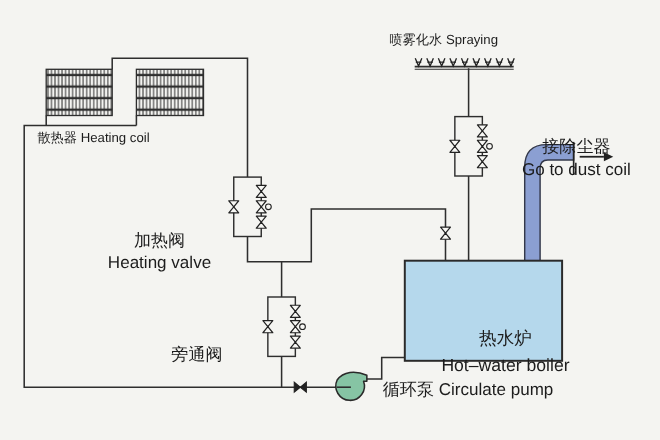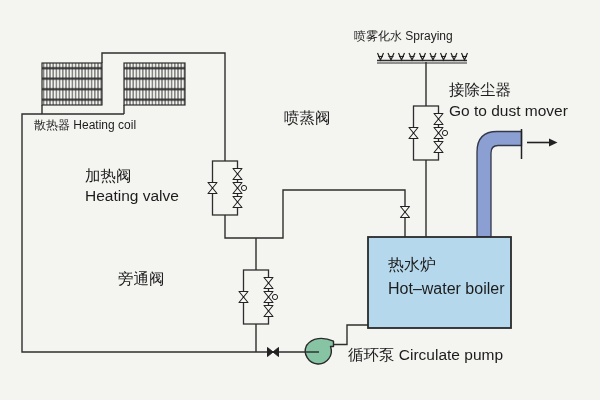--- a/index.html
+++ b/index.html
@@ -2,21 +2,21 @@
 <html><head>
 <meta charset="utf-8">
 <style>
   html,body{margin:0;padding:0;}
   body{width:600px;height:400px;overflow:hidden;background:#f4f4f1;}
   #canvas{position:relative;width:600px;height:400px;
           font-family:"Liberation Sans","DejaVu Sans",sans-serif;color:#1c1c1c;}
   svg{position:absolute;left:0;top:0;}
   .pipe{stroke:#2e2e2e;stroke-width:1.4;fill:none;}
   .lbl{position:absolute;font-size:15.5px;line-height:20px;white-space:nowrap;}
-  .ctr{}
+  .ctr{text-align:center;margin-top:44px;}
   .big{font-size:12px;}
   .boiler-lbl{line-height:24px;font-size:16px;}
   .dust-lbl{line-height:21px;}
 </style>
 </head>
 <body>
 
 <div id="canvas">
 
   <svg width="600" height="400" viewBox="0 0 600 400">
@@ -113,26 +113,25 @@
   <div class="lbl ctr" style="left:118px;top:269px;width:122px;">
     <div>旁通阀</div>
   </div>
 
   <div class="lbl big" style="left:354px;top:26px;">
     <span>喷雾化水</span>
     <span>Spraying</span>
   </div>
 
   <div class="lbl ctr" style="left:284px;top:108px;width:120px;">
-    <div>喷蒸阀</div>
   </div>
 
   <div class="lbl ctr dust-lbl" style="left:449px;top:79px;width:150px;">
     <div>接除尘器</div>
-    <div>Go to dust mover</div>
+    <div>Go to dust coil</div>
   </div>
 
   <div class="lbl ctr boiler-lbl" style="left:368px;top:253px;width:143px;padding-left:20px;">
     <div>热水炉</div>
     <div>Hot–water boiler</div>
   </div>
 
   <div class="lbl" style="left:336px;top:345px;margin-left:12px;">
     <span>循环泵</span>
     <span>Circulate pump</span>

